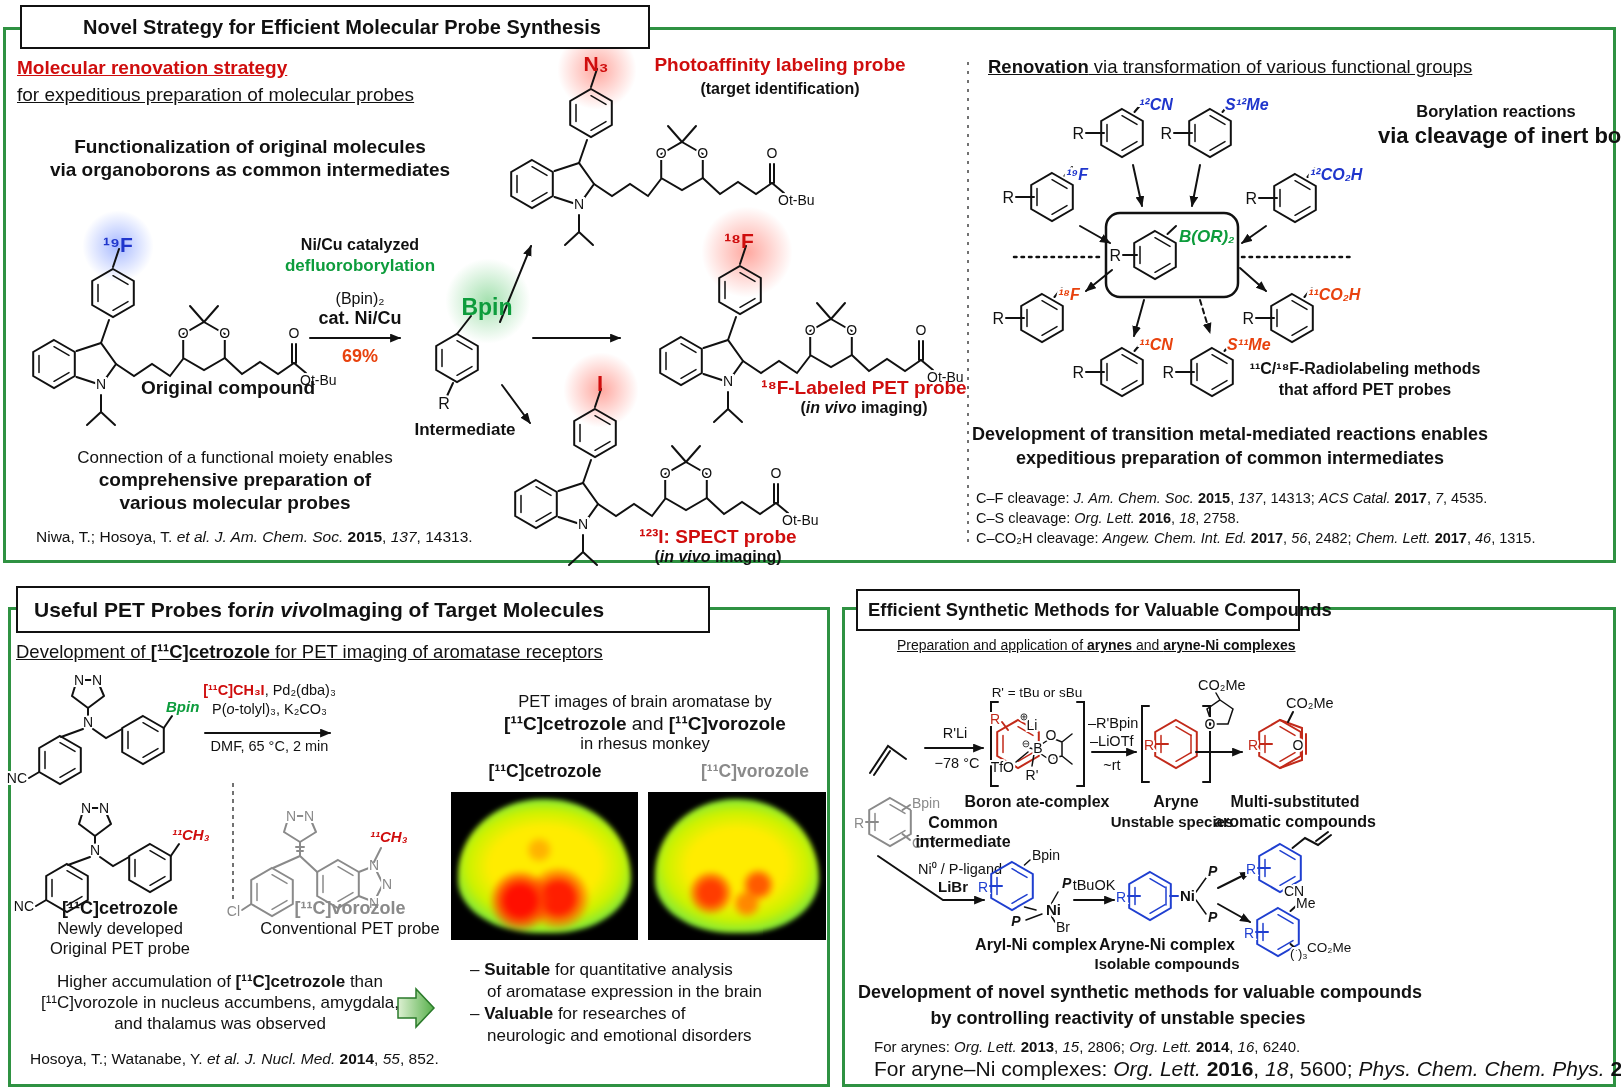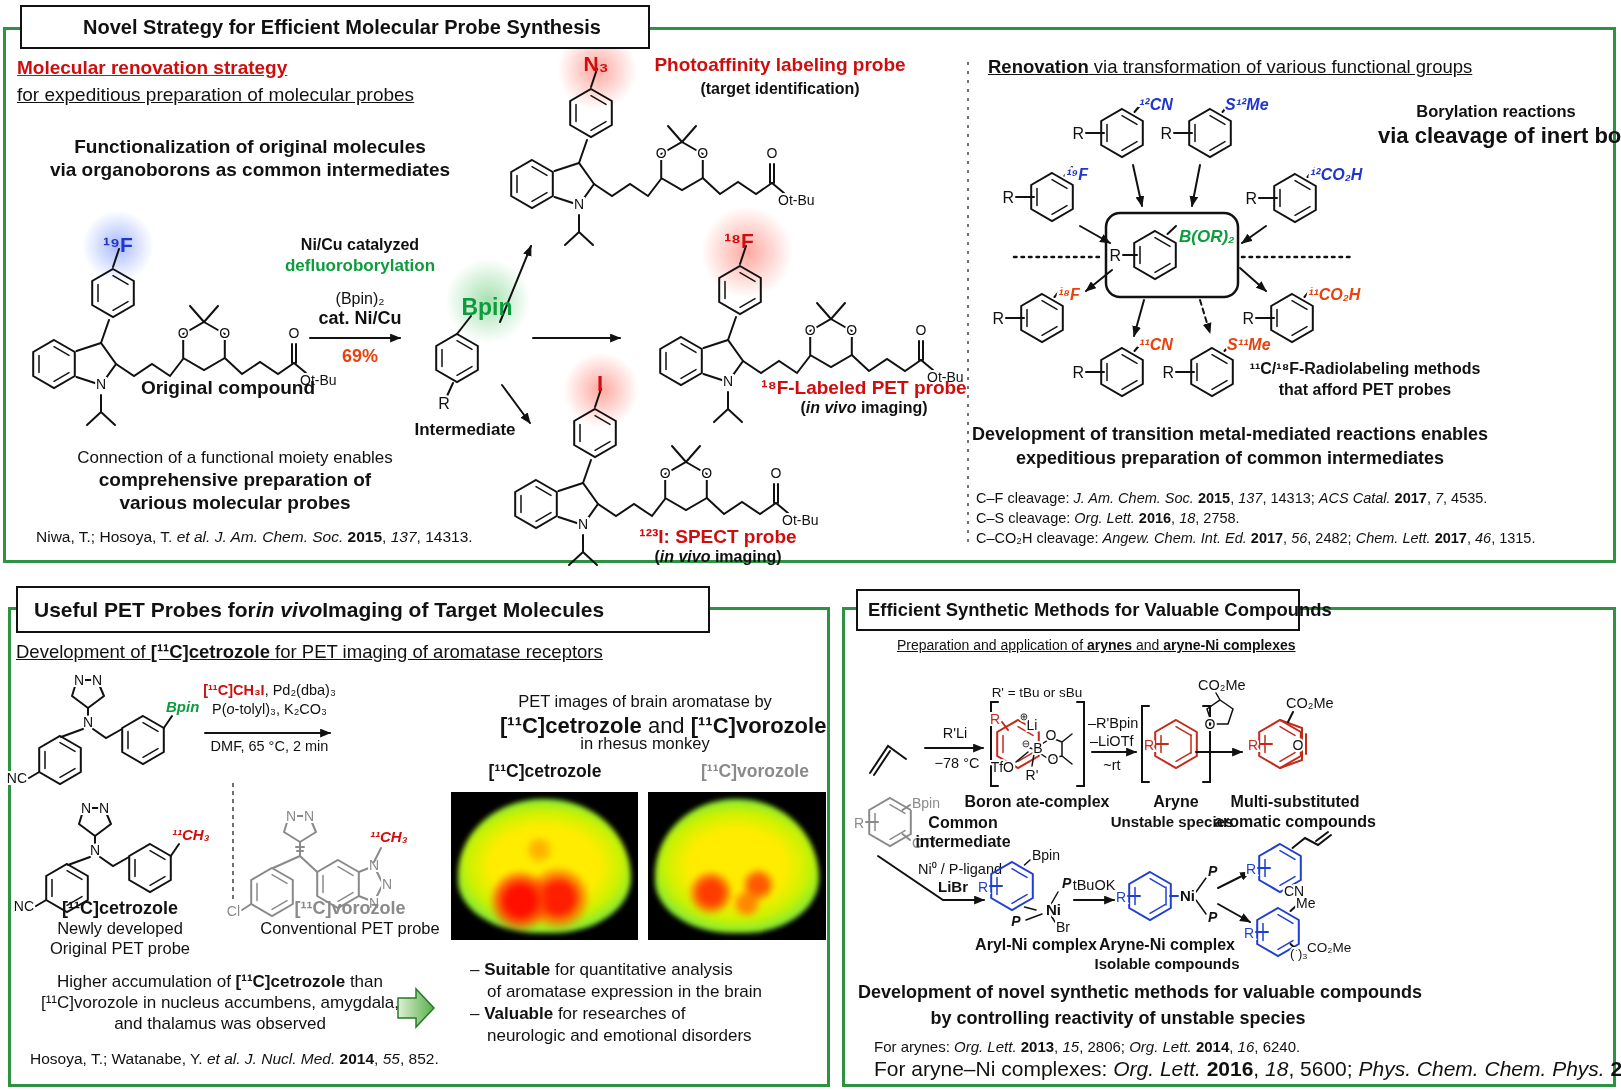--- a/index.html
+++ b/index.html
@@ -290,21 +290,21 @@
     <line class="bd" x1="205" y1="733" x2="330" y2="733" marker-end="url(#m3)"></line>
     <line x1="233" y1="783" x2="233" y2="900" stroke="#444" stroke-width="1.5" stroke-dasharray="4,4"></line>
     <polygon points="398,998 416,998 416,989 434,1008 416,1027 416,1018 398,1018" fill="url(#gg)" stroke="#2a7a2a" stroke-width="1.5"></polygon>
   </svg>
 
   <div class="t ul" style="left:16px;top:641px;font-size:18.5px;"><span>Development of </span><span class="rr-b">[¹¹C]cetrozole</span><span> for PET imaging of aromatase receptors</span></div>
   <div class="t c" style="left:182px;top:682px;width:175px;font-size:14.5px;"><span class="rr-r rr-b">[¹¹C]CH₃I</span><span>, Pd₂(dba)₃</span></div>
   <div class="t c" style="left:182px;top:701px;width:175px;font-size:14.5px;"><span>P(</span><span class="rr-i">o</span><span>-tolyl)₃, K₂CO₃</span></div>
   <div class="t c" style="left:182px;top:738px;width:175px;font-size:14.5px;">DMF, 65 °C, 2 min</div>
   <div class="t c" style="left:500px;top:692px;width:290px;font-size:16.5px;">PET images of brain aromatase by</div>
-  <div class="t c" style="left:500px;top:713px;width:290px;font-size:22px;"><span class="rr-b">[¹¹C]cetrozole</span><span> and </span><span class="rr-b">[¹¹C]vorozole</span></div>
+  <div class="t c" style="left:500px;top:713px;width:290px;font-size:19px;"><span class="rr-b">[¹¹C]cetrozole</span><span> and </span><span class="rr-b">[¹¹C]vorozole</span></div>
   <div class="t c" style="left:500px;top:734px;width:290px;font-size:16.5px;">in rhesus monkey</div>
   <div class="t b c" style="left:455px;top:761px;width:180px;font-size:17.5px;">[¹¹C]cetrozole</div>
   <div class="t b c gray" style="left:665px;top:761px;width:180px;font-size:17.5px;">[¹¹C]vorozole</div>
   <div class="brain" style="left:451px;top:792px;width:187px;height:148px;">
       <div class="blob blob1"></div>
     </div>
   <div class="brain" style="left:648px;top:792px;width:178px;height:148px;">
       <div class="blob blob2"></div>
     </div>
   <div class="t b c" style="left:40px;top:898px;width:160px;font-size:18px;">[¹¹C]cetrozole</div>

